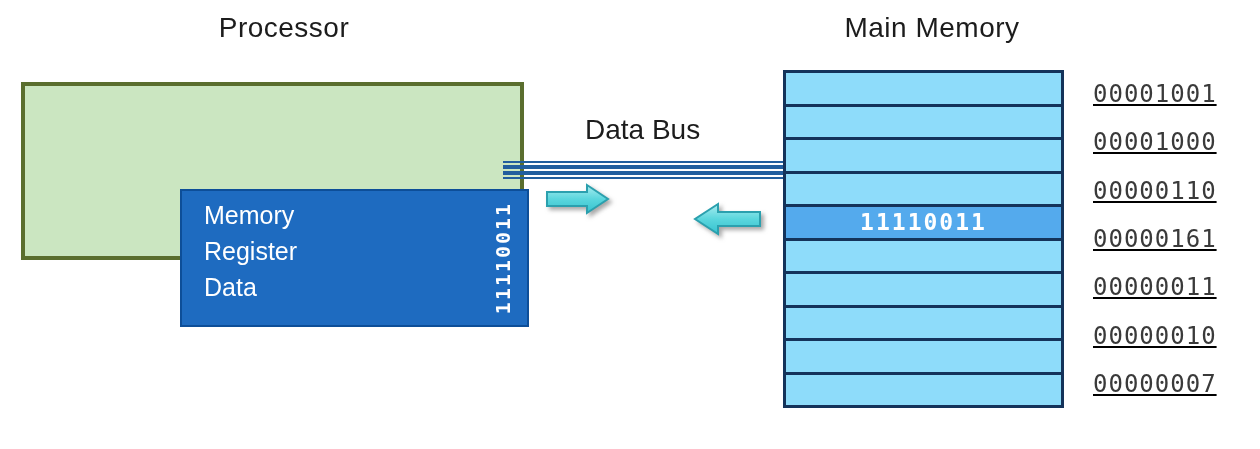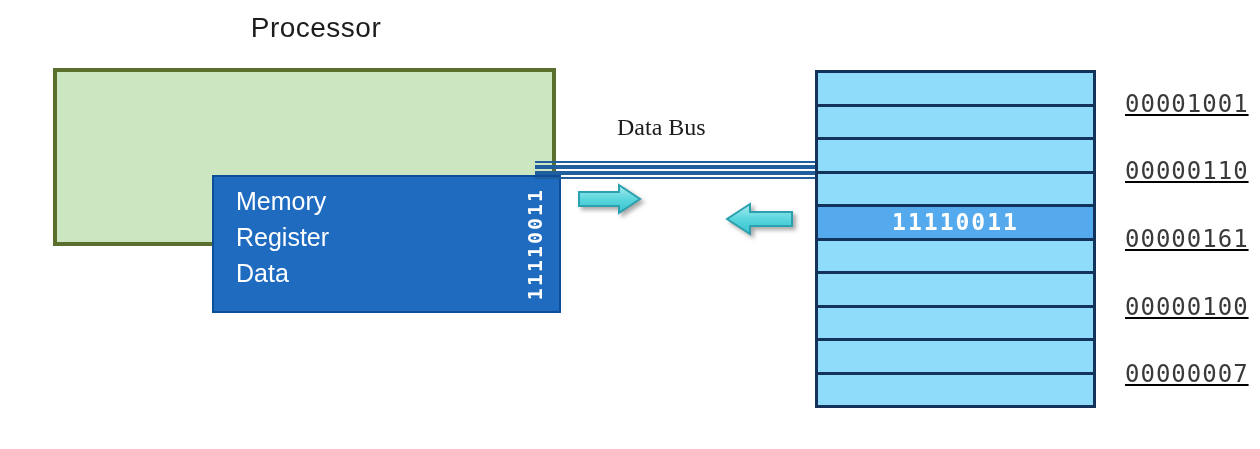--- a/index.html
+++ b/index.html
@@ -1,25 +1,25 @@
 <!DOCTYPE html>
 <html><head>
 <meta charset="utf-8">
 <style>
   html,body{margin:0;padding:0;background:#ffffff;}
   body{width:1260px;height:449px;position:relative;overflow:hidden;
        font-family:"Liberation Sans", sans-serif;}
-  .stage{position:absolute;inset:0;margin-left:32px;}
+  .stage{position:absolute;inset:0;}
 
   .diagram-title{position:absolute;top:12px;width:300px;text-align:center;
        font-size:28px;color:#1c1c1c;letter-spacing:0.5px;}
   #processor-title{left:134px;}
   #memory-title{left:782px;}
 
-  .processor-box{position:absolute;left:21px;top:68px;width:503px;height:178px;
+  .processor-box{position:absolute;left:21px;top:82px;width:503px;height:178px;
        background:#cbe6c1;border:4px solid #5a6e2e;box-sizing:border-box;}
 
   .mdr-box{position:absolute;left:155px;top:103px;width:349px;height:138px;
        background:#1e6bc0;border:2px solid #0d4e98;box-sizing:border-box;}
   .mdr-label{position:absolute;left:22px;top:6px;color:#ffffff;
        font-size:25px;line-height:36px;}
   .mdr-vertical-wrap{position:absolute;right:4px;top:0;bottom:0;width:40px;
        display:flex;align-items:center;justify-content:center;}
   .mdr-vertical-value{transform:rotate(-90deg);white-space:nowrap;
        font-family:"DejaVu Sans Mono","Liberation Mono",monospace;
@@ -27,21 +27,21 @@
 
   .data-bus{position:absolute;left:503px;top:161px;width:280px;height:18px;
        background:linear-gradient(to bottom,
          #215e9e 0px,#215e9e 2px,
          rgba(0,0,0,0) 2px,rgba(0,0,0,0) 4px,
          #215e9e 4px,#215e9e 8px,
          rgba(0,0,0,0) 8px,rgba(0,0,0,0) 10px,
          #215e9e 10px,#215e9e 14px,
          rgba(0,0,0,0) 14px,rgba(0,0,0,0) 16px,
          #215e9e 16px,#215e9e 18px);}
-  .bus-label{position:absolute;left:585px;top:114px;font-size:24px;color:#1c1c1c;font-family:Liberation Serif, serif;}
+  .bus-label{position:absolute;left:585px;top:114px;font-size:28px;color:#1c1c1c;}
 
   .transfer-arrow{position:absolute;filter:drop-shadow(3px 3px 2px rgba(96,96,96,0.55));}
   #write-arrow{left:545px;top:183px;}
   #read-arrow{left:692px;top:202px;}
 
   .memory-table{position:absolute;left:783px;top:70px;width:281px;height:338px;
        border:3px solid #14335a;box-sizing:border-box;background:#14335a;
        display:flex;flex-direction:column;}
   .mem-row{flex:1;background:#8edcfa;display:flex;align-items:center;
        justify-content:center;border-bottom:3px solid #14335a;}
@@ -55,20 +55,21 @@
   .addr{flex:1;display:flex;align-items:center;
        font-family:"DejaVu Sans Mono","Liberation Mono",monospace;
        font-size:24px;color:#3a3a3a;letter-spacing:1px;}
 </style>
 </head>
 <body>
 
 <div class="stage">
 
   <div class="diagram-title" id="processor-title">Processor</div>
+  <div class="diagram-title" id="memory-title">Main Memory</div>
 
   <div class="processor-box">
     <div class="mdr-box">
       <div class="mdr-label">
         <div>Memory</div>
         <div>Register</div>
         <div>Data</div>
       </div>
       <div class="mdr-vertical-wrap">
         <span class="mdr-vertical-value">11110011</span>
@@ -129,19 +130,21 @@
     <div class="mem-row">
       <span class="mem-value"></span>
       </div>
     <div class="mem-row">
       <span class="mem-value"></span>
       </div>
   </div>
 
   <div class="address-column">
     <div class="addr">00001001</div>
+    <div class="addr">00001000</div>
     <div class="addr">00000110</div>
     <div class="addr">00000161</div>
-    <div class="addr">00000100</div>
+    <div class="addr">00000011</div>
+    <div class="addr">00000010</div>
     <div class="addr">00000007</div>
   </div>
 
 </div>
 
 </body></html>

